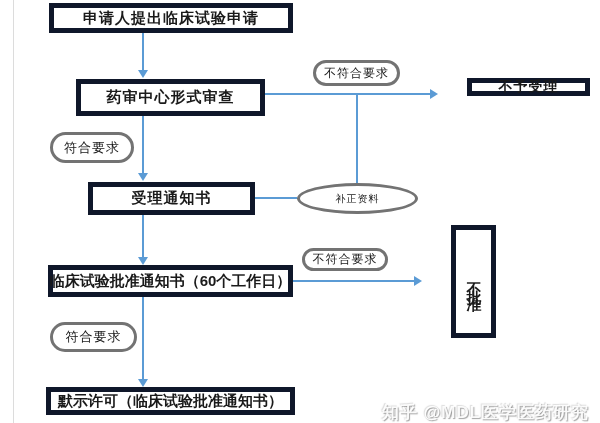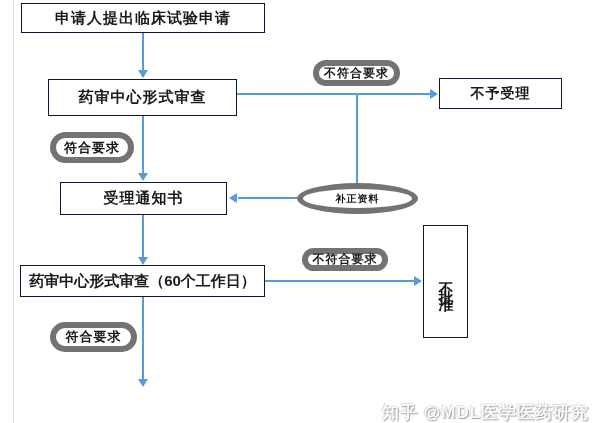--- a/index.html
+++ b/index.html
@@ -2,28 +2,29 @@
 <html><head>
 <meta charset="utf-8">
 <style>
   html,body{margin:0;padding:0;background:#fff;}
   #canvas{
     position:relative;width:600px;height:423px;background:#ffffff;overflow:hidden;
     font-family:"Liberation Sans","DejaVu Sans",sans-serif;color:#1a1a1a;
   }
   .node{
     position:absolute;box-sizing:border-box;background:#ffffff;
-    border:1px solid #0f172a;display:flex;align-items:center;justify-content:center;
+    border:5px solid #0f172a;display:flex;align-items:center;justify-content:center;
     font-weight:600;font-size:15px;letter-spacing:1px;white-space:nowrap;
     z-index:3;
+    margin-left:28px;
   }
   .stadium{
     position:absolute;box-sizing:border-box;background:#ffffff;
-    border:6px solid #737373;display:flex;align-items:center;justify-content:center;
-    font-weight:700;font-size:12px;letter-spacing:1px;white-space:nowrap;z-index:4;
+    border:3px solid #737373;display:flex;align-items:center;justify-content:center;
+    font-weight:400;font-size:12px;letter-spacing:1px;white-space:nowrap;z-index:4;
   }
   .ellipse{border-radius:50%;}
   .vline,.hline{position:absolute;background:#5b9bd5;z-index:1;}
   .vline{width:2px;}
   .hline{height:2px;}
   .arr{position:absolute;width:0;height:0;z-index:2;}
   .arr.down{border-left:5px solid transparent;border-right:5px solid transparent;border-top:8px solid #5b9bd5;}
   .arr.right{border-top:5px solid transparent;border-bottom:5px solid transparent;border-left:8px solid #5b9bd5;}
   .arr.left{border-top:5px solid transparent;border-bottom:5px solid transparent;border-right:8px solid #5b9bd5;}
   .vertical-text{
@@ -41,28 +42,29 @@
 <body>
 
 <div id="canvas">
 
   <div id="frame-line"></div>
 
   <div class="node" style="left:21px;top:3px;width:244px;height:30px;">申请人提出临床试验申请</div>
 
   <div class="node" style="left:48px;top:79px;width:189px;height:37px;">药审中心形式审查</div>
 
-  <div class="node" style="left:439px;top:78px;width:123px;height:31px;font-size:14px;">不予受理</div>
+  <div class="node" style="left:439px;top:78px;width:123px;height:18px;font-size:14px;">不予受理</div>
 
   <div class="node" style="left:60px;top:182px;width:167px;height:33px;">受理通知书</div>
 
-  <div class="node" style="left:20px;top:265px;width:245px;height:32px;letter-spacing:0;">药审中心形式审查（60个工作日）</div>
+  <div class="node" style="left:20px;top:265px;width:245px;height:32px;letter-spacing:0;">临床试验批准通知书（60个工作日）</div>
 
   <div class="node vertical-text" style="left:423px;top:225px;width:45px;height:113px;">不批准</div>
 
+  <div class="node" style="left:18px;top:387px;width:249px;height:28px;letter-spacing:0;">默示许可（临床试验批准通知书）</div>
 
   <div class="stadium" style="left:313px;top:60px;width:87px;height:26px;border-radius:13px;">不符合要求</div>
 
   <div class="stadium" style="left:50px;top:132px;width:84px;height:31px;border-radius:16px;font-size:13px;">符合要求</div>
 
   <div class="stadium ellipse" style="left:297px;top:183px;width:121px;height:31px;font-size:10px;">补正资料</div>
 
   <div class="stadium" style="left:302px;top:248px;width:86px;height:23px;border-radius:12px;">不符合要求</div>
 
   <div class="stadium" style="left:50px;top:322px;width:87px;height:30px;border-radius:15px;font-size:13px;">符合要求</div>

